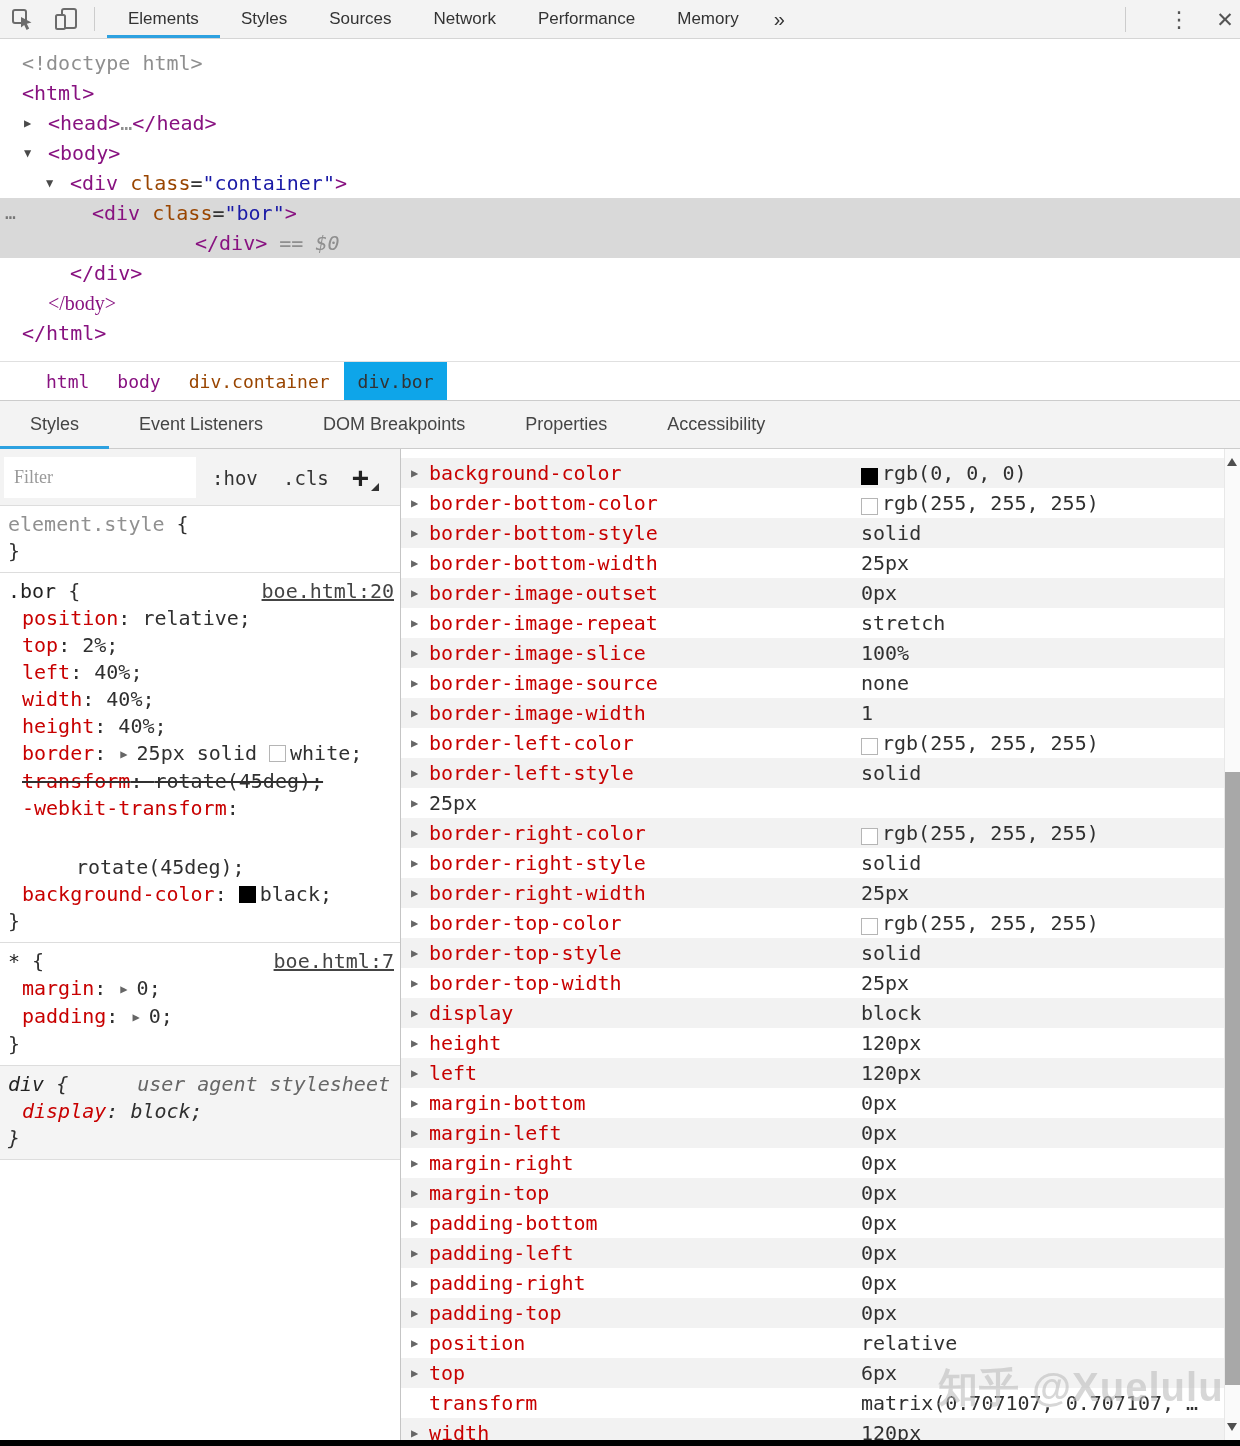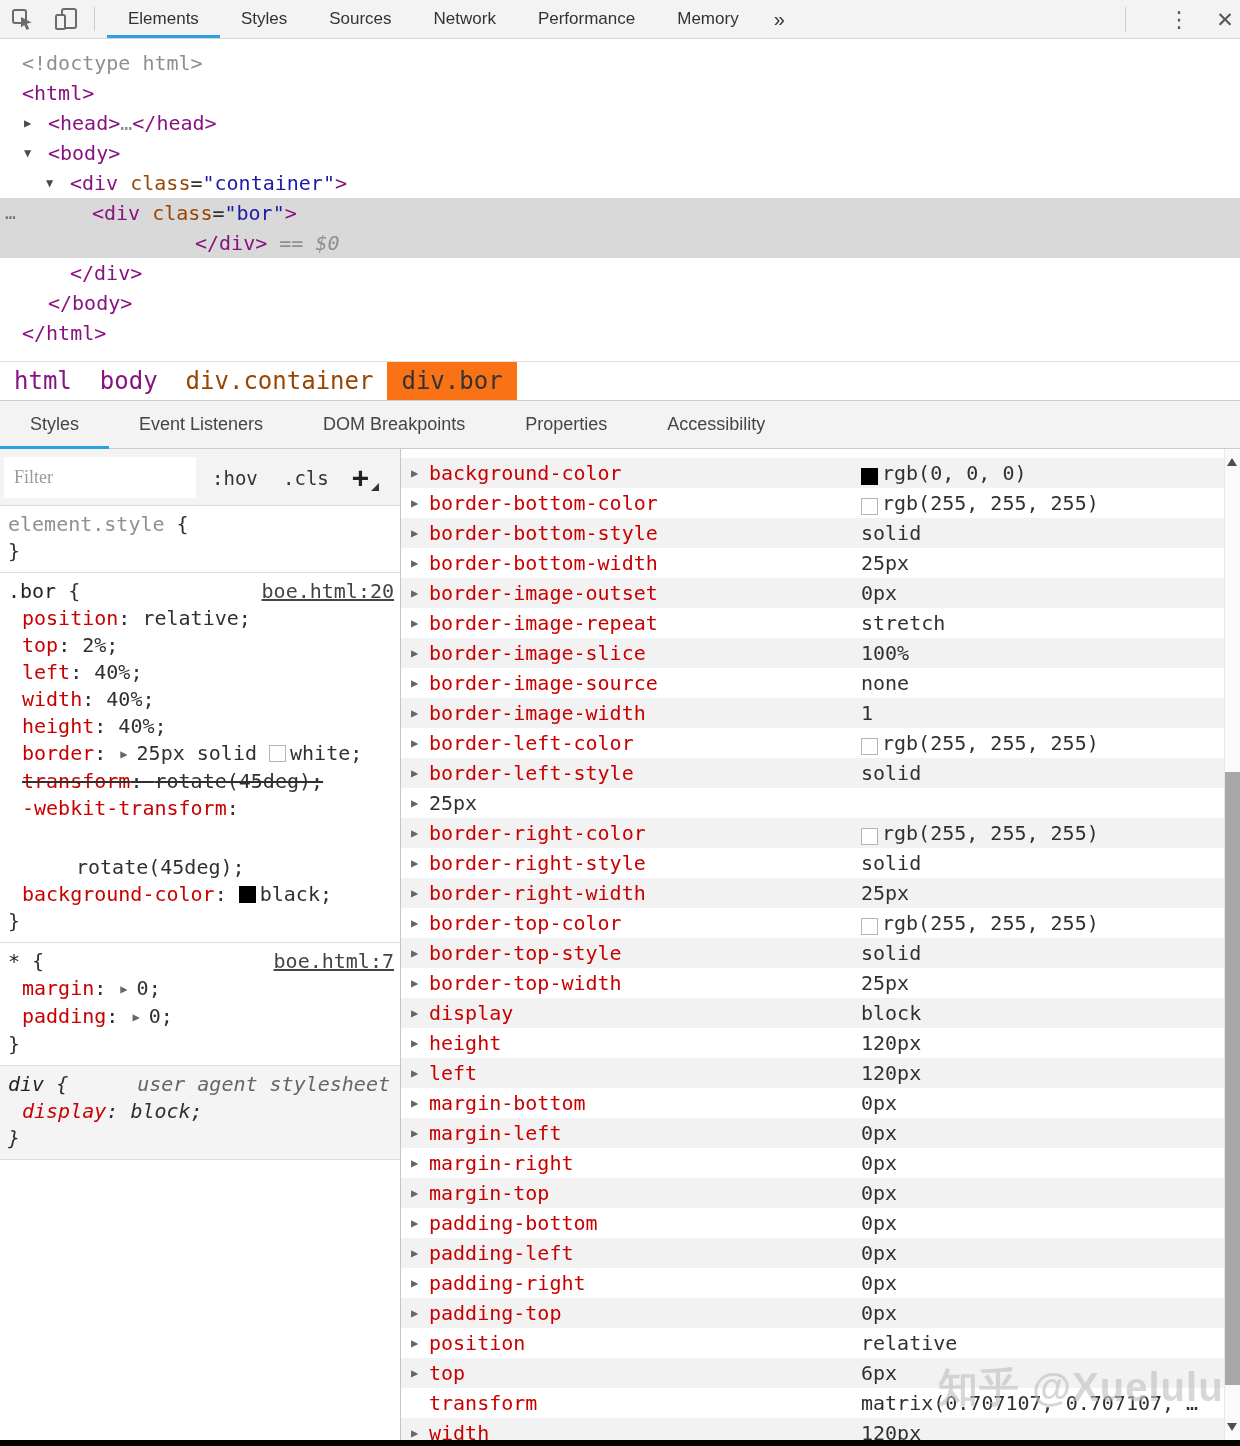--- a/index.html
+++ b/index.html
@@ -32,23 +32,23 @@
   .dl-text{position:absolute;top:0;white-space:pre;}
   .dl-arrow{position:absolute;top:0;line-height:30px;font-size:12px;color:#4a4a4a;width:16px;}
   .dl-gutter{position:absolute;left:5px;color:#777;letter-spacing:2px;font-size:18px;}
   .tok-tag{color:#881280;} .tok-attr{color:#994500;} .tok-val{color:#1a1aa6;}
   .tok-gray{color:#8f8f8f;} .tok-plain{color:#333;}
   .tok-eq{color:#8f8f8f;font-style:italic;}
 
   
   #crumbs{position:absolute;top:361px;left:0;width:1240px;height:39px;background:#fff;
     border-top:1px solid #e0e0e0;display:flex;align-items:stretch;
-    font-family:"DejaVu Sans Mono","Liberation Mono",monospace;font-size:24px;}
+    font-family:"DejaVu Sans Mono","Liberation Mono",monospace;font-size:18px;padding-left:32px;}
   .crumb{display:flex;align-items:center;padding:0 14px;cursor:pointer;white-space:nowrap;}
-  .crumb.selected{background:#f97316;}
+  .crumb.selected{background:#0ea5e9;}
 
   
   #sidetabs{position:absolute;top:400px;left:0;width:1240px;height:49px;background:#f3f3f3;
     border-top:1px solid #ccc;border-bottom:1px solid #ccc;display:flex;font-size:18px;color:#454545;}
   .stab{display:flex;align-items:center;padding:0 30px;position:relative;cursor:pointer;white-space:nowrap;}
   .stab.active::after{content:'';position:absolute;left:0;right:0;bottom:-1px;height:3px;background:var(--accent);}
 
   
   #stylespane{position:absolute;top:449px;left:0;width:401px;height:991px;background:#fff;
     border-right:1px solid #c5c5c5;}
@@ -159,21 +159,21 @@
       <div class="dom-line" style="top: 159px;">
         <span class="dl-gutter">…</span>
         <span class="dl-text" style="left: 92px;"><span class="tok-tag">&lt;div</span><span class="tok-plain"> </span><span class="tok-attr">class</span><span class="tok-plain">=</span><span class="tok-val">"bor"</span><span class="tok-tag">&gt;</span></span>
       </div>
       <div class="dom-line" style="top: 189px;">
         <span class="dl-text" style="left: 195px;"><span class="tok-tag">&lt;/div&gt;</span><span class="tok-eq"> == $0</span></span>
       </div>
       <div class="dom-line" style="top: 219px;">
         <span class="dl-text" style="left: 70px;"><span class="tok-tag">&lt;/div&gt;</span></span>
       </div>
-      <div class="dom-line" style="top: 249px;">
+      <div class="dom-line" style="top: 249px; font-family: Liberation Serif, serif;">
         <span class="dl-text" style="left: 48px;"><span class="tok-tag">&lt;/body&gt;</span></span>
       </div>
       <div class="dom-line" style="top: 279px;">
         <span class="dl-text" style="left: 22px;"><span class="tok-tag">&lt;/html&gt;</span></span>
       </div>
     </div>
 
   <div id="crumbs">
       <span class="crumb" style="color: rgb(136, 18, 128);">html</span>
       <span class="crumb" style="color: rgb(136, 18, 128);">body</span>

